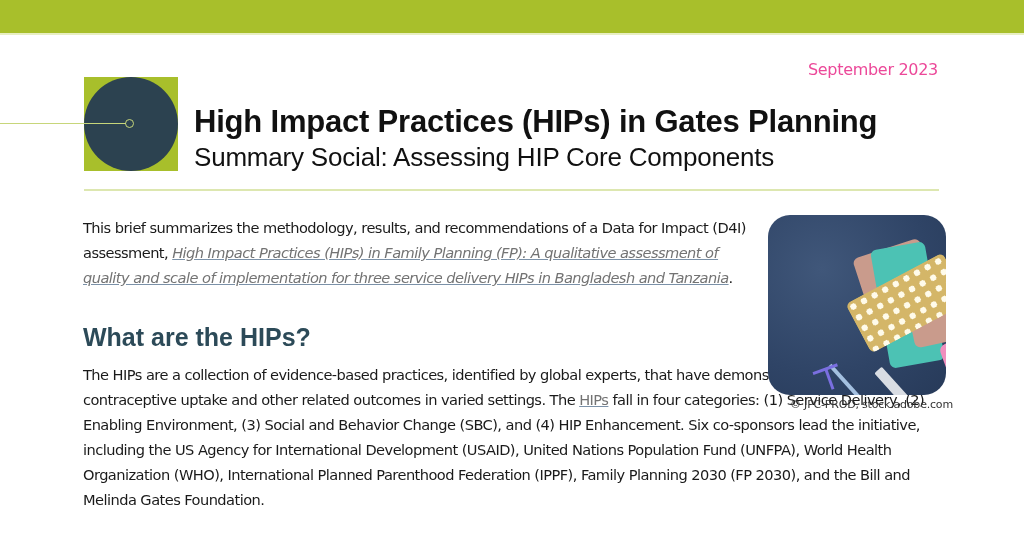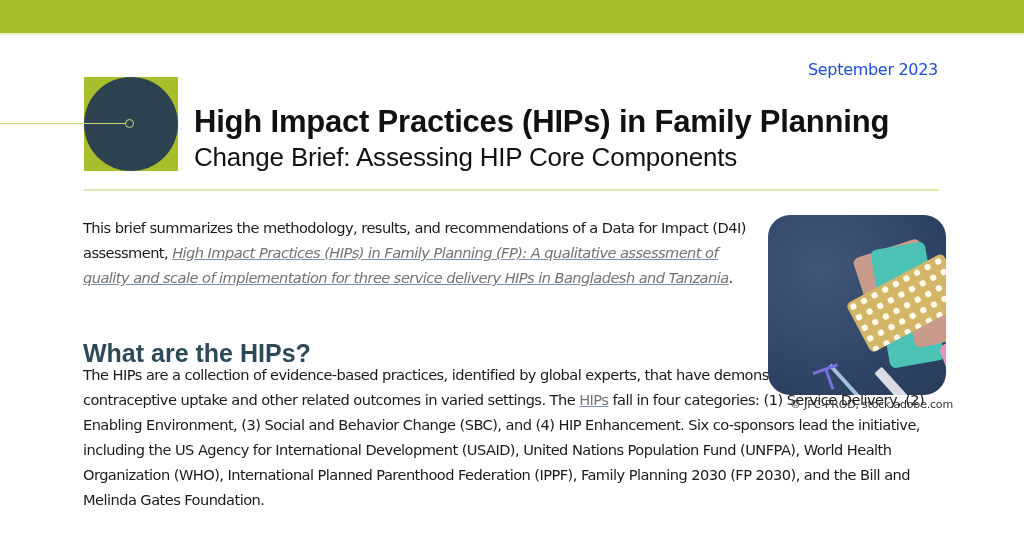--- a/index.html
+++ b/index.html
@@ -5,21 +5,21 @@
   html, body { margin: 0; padding: 0; }
   body {
     width: 1024px; height: 533px; overflow: hidden; position: relative;
     background: #ffffff; color: #1a1a1a;
     font-family: "Liberation Sans", sans-serif;
   }
   .topbar { position: absolute; left: 0; top: 0; width: 1024px; height: 33px; background: #a8bf2b; }
   .topbar-edge { position: absolute; left: 0; top: 33px; width: 1024px; height: 2px; background: #e8efc2; }
   .date {
     position: absolute; right: 86px; top: 60px;
-    font-size: 16px; color: #1d4ed8; font-family: "DejaVu Sans", sans-serif; letter-spacing: -0.3px;
+    font-size: 16px; color: #ec4899; font-family: "DejaVu Sans", sans-serif; letter-spacing: -0.3px;
   }
   .logo-line { position: absolute; left: 0; top: 123px; width: 128px; height: 1px; background: #c7d67a; }
   .logo { position: absolute; left: 84px; top: 77px; width: 94px; height: 94px; background: #a8bf2b; overflow: hidden; }
   .logo-circle { position: absolute; left: 0; top: 0; width: 94px; height: 94px; border-radius: 50%; background: #2c4250; }
   .logo-inner-line { position: absolute; left: 0; top: 46px; width: 42px; height: 1px; background: #c7d67a; }
   .logo-dot { position: absolute; left: 41px; top: 42px; width: 7px; height: 7px; border-radius: 50%; border: 1px solid #c7d67a; box-sizing: content-box; }
   .title {
     position: absolute; left: 194px; top: 104px;
     font-size: 31px; font-weight: bold; color: #111; letter-spacing: -0.2px; white-space: nowrap;
   }
@@ -30,21 +30,21 @@
   .divider { position: absolute; left: 84px; top: 189px; width: 855px; height: 2px; background: #dde7b0; }
   .body-text {
     font-family: "DejaVu Sans", sans-serif; font-size: 14.6px; line-height: 25px; color: #1a1a1a;
     letter-spacing: -0.55px;
   }
   .intro { position: absolute; left: 83px; top: 215px; width: 670px; }
   .link { color: #737373; text-decoration: underline; text-decoration-color: #7b91a8; }
   .link-i { font-style: italic; }
   .heading {
     position: absolute; left: 83px; top: 323px;
-    font-size: 25px; font-weight: bold; color: #2c4a58; white-space: nowrap; margin-top: 16px;
+    font-size: 25px; font-weight: bold; color: #2c4a58; white-space: nowrap;
   }
   .para2 { position: absolute; left: 83px; top: 362px; width: 860px; }
   .photo {
     position: absolute; left: 768px; top: 215px; width: 178px; height: 180px; border-radius: 22px;
     background: radial-gradient(circle at 30% 30%, #40577a 0%, #2f4466 60%, #273a59 100%);
     overflow: hidden;
   }
   .pack { position: absolute; border-radius: 6px; }
   .pack.brown { left: 92px; top: 32px; width: 70px; height: 62px; background: #c99b8c; transform: rotate(-18deg); }
   .pack.teal { left: 112px; top: 30px; width: 55px; height: 120px; background: #4cc2b4; transform: rotate(-10deg); }
@@ -69,22 +69,22 @@
 
 <div class="date">September 2023</div>
 
 <div class="logo-line"></div>
 <div class="logo">
   <div class="logo-circle"></div>
   <div class="logo-inner-line"></div>
   <div class="logo-dot"></div>
 </div>
 
-<div class="title">High Impact Practices (HIPs) in Family Planning</div>
-<div class="subtitle">Change Brief: Assessing HIP Core Components</div>
+<div class="title">High Impact Practices (HIPs) in Gates Planning</div>
+<div class="subtitle">Summary Social: Assessing HIP Core Components</div>
 <div class="divider"></div>
 
 <div class="intro body-text">
   <span>This brief summarizes the methodology, results, and recommendations of a Data for Impact (D4I) assessment, </span><a class="link link-i">High Impact Practices (HIPs) in Family Planning (FP): A qualitative assessment of quality and scale of implementation for three service delivery HIPs in Bangladesh and Tanzania</a><span>.</span>
 </div>
 
 <div class="heading">What are the HIPs?</div>
 
 <div class="para2 body-text">
   <span>The HIPs are a collection of evidence-based practices, identified by global experts, that have demonstrated impact on contraceptive uptake and other related outcomes in varied settings. The </span><a class="link">HIPs</a><span> fall in four categories:  (1) Service Delivery, (2) Enabling Environment, (3) Social and Behavior Change (SBC), and (4) HIP Enhancement. Six co-sponsors lead the initiative, including the US Agency for International Development (USAID), United Nations Population Fund (UNFPA), World Health Organization (WHO), International Planned Parenthood Federation (IPPF), Family Planning 2030 (FP 2030), and the Bill and Melinda Gates Foundation.</span>

